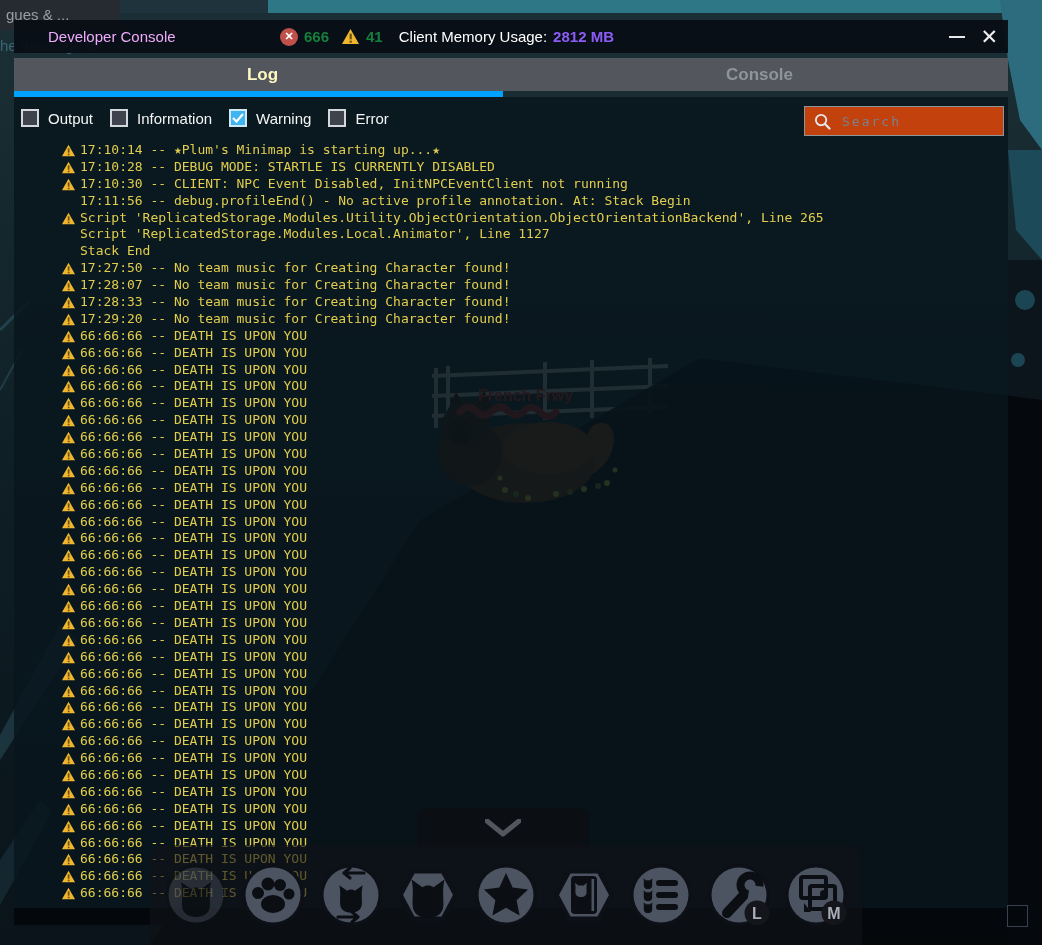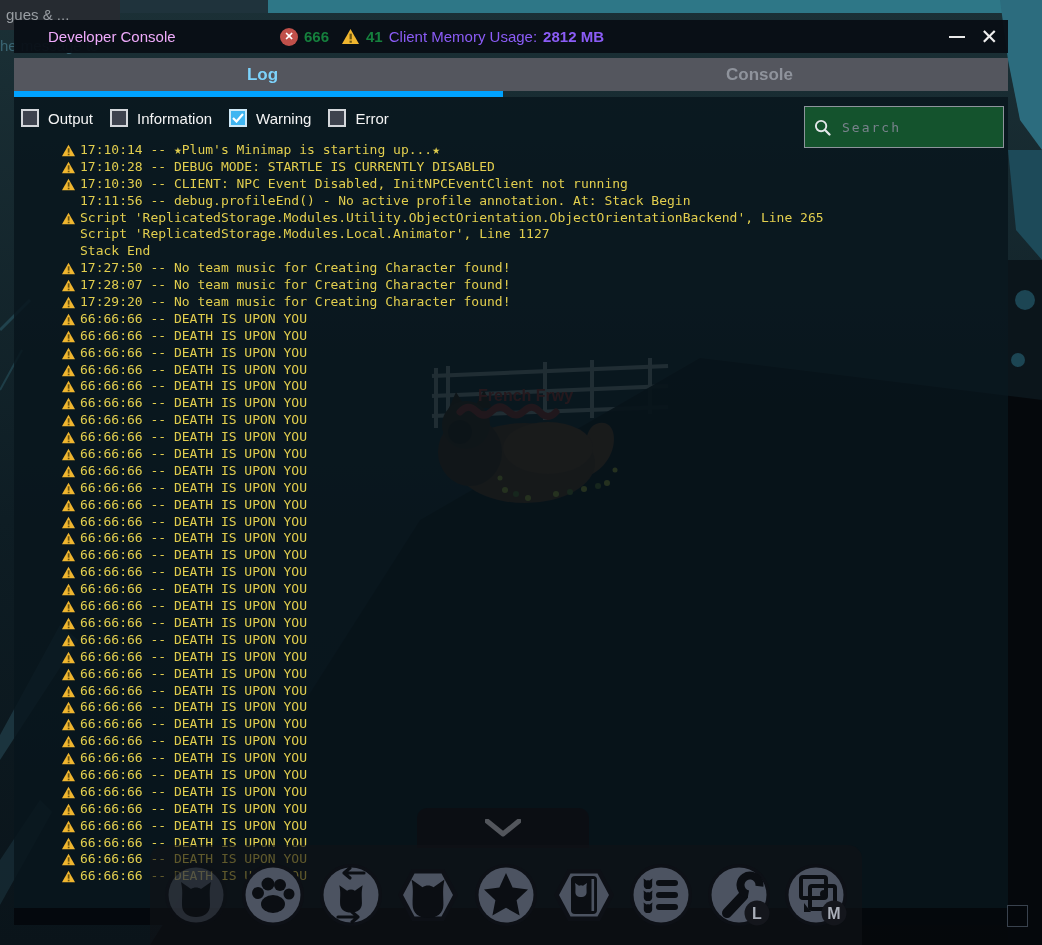--- a/index.html
+++ b/index.html
@@ -14,41 +14,41 @@
   .hb{width:64px;height:64px;position:relative;}
 
   
   .console{position:absolute;left:14px;top:20px;width:994px;height:905px;z-index:3;}
   .titlebar{height:33px;background:rgba(8,14,21,.95);position:relative;display:flex;align-items:center;}
   .title{margin-left:34px;color:#f0abfc;font-size:15px;}
   .badges{position:absolute;left:266px;top:0;height:33px;display:flex;align-items:center;gap:6px;}
   .erricon{width:18px;height:18px;border-radius:50%;background:#c0504a;color:#fff;font-size:11px;font-weight:bold;
     display:flex;align-items:center;justify-content:center;}
   .cnt{color:#15803d;font-size:15px;font-weight:bold;}
-  .memlab{color:#8b5cf6;font-size:15px;}
+  .memlab{color:#ffffff;font-size:15px;margin-left:10px;}
   .memval{color:#8b5cf6;font-size:15px;font-weight:bold;margin-left:0;}
   .winbtns{position:absolute;right:10px;top:0;height:33px;display:flex;align-items:center;gap:14px;}
   .minbtn{width:18px;height:18px;position:relative;cursor:pointer;}
   .minbtn::after{content:"";position:absolute;left:1px;right:1px;top:8px;height:2px;background:#e8e8e8;}
   .closebtn{color:#efefef;font-size:21px;line-height:18px;cursor:pointer;}
 
   .tabbar{margin-top:5px;height:33px;background:#54565e;display:flex;}
   .tab{width:50%;display:flex;align-items:center;justify-content:center;font-size:17px;font-weight:bold;cursor:pointer;}
-  .tab.on{color:#7dd3fc;} .tab.off{color:#8f939c;}
+  .tab.on{color:#fef9c3;} .tab.off{color:#8f939c;}
   .tabline{height:6px;background:#00a2ff;width:49.2%;}
 
   .cbody{position:relative;height:811px;background:rgba(8,22,29,.84);}
   .filters{display:flex;align-items:center;height:42px;padding-left:7px;}
   .filt{display:flex;align-items:center;margin-right:17px;cursor:pointer;}
   .cb{width:18px;height:18px;box-sizing:border-box;border:2px solid #d4d7db;background:#3e434e;margin-right:9px;
     display:flex;align-items:center;justify-content:center;}
   .cb.on{background:#40b5f1;border-color:#cfe9f7;}
   .fl{color:#f4f4f4;font-size:15px;}
 
-  .search{position:absolute;top:9px;right:4px;width:200px;height:42px;box-sizing:border-box;background:#14532d;
+  .search{position:absolute;top:9px;right:4px;width:200px;height:30px;box-sizing:border-box;background:#c2410c;
     border:1px solid #8d949c;display:flex;align-items:center;padding:0 9px;gap:9px;}
   .search input{flex:1;min-width:0;background:transparent;border:none;outline:none;color:#cfd3d8;
     font:13px "DejaVu Sans Mono",monospace;letter-spacing:2px;}
   .search input::placeholder{color:#79828c;}
 
   .loglist{padding-top:3px;}
   .lr{position:relative;height:16.9px;padding-left:38px;white-space:pre;overflow:visible;
     font:13px/16.9px "DejaVu Sans Mono",monospace;color:#e2ce4e;margin-left:28px;}
   .lr svg{position:absolute;left:19px;top:2px;}
 
@@ -313,20 +313,25 @@
             </svg><span>17:27:50 -- No team music for Creating Character found!</span></div>
           <div class="lr"><svg width="15" height="13" viewBox="0 0 20 18">
               <path d="M10,1 L19,17 H1 Z" fill="#f0b62f"></path>
               <rect x="9" y="6" width="2.4" height="6" fill="#6b5410"></rect>
               <rect x="9" y="13.4" width="2.4" height="2.2" fill="#6b5410"></rect>
             </svg><span>17:28:07 -- No team music for Creating Character found!</span></div>
           <div class="lr"><svg width="15" height="13" viewBox="0 0 20 18">
               <path d="M10,1 L19,17 H1 Z" fill="#f0b62f"></path>
               <rect x="9" y="6" width="2.4" height="6" fill="#6b5410"></rect>
               <rect x="9" y="13.4" width="2.4" height="2.2" fill="#6b5410"></rect>
+            </svg><span>17:28:33 -- No team music for Creating Character found!</span></div>
+          <div class="lr"><svg width="15" height="13" viewBox="0 0 20 18">
+              <path d="M10,1 L19,17 H1 Z" fill="#f0b62f"></path>
+              <rect x="9" y="6" width="2.4" height="6" fill="#6b5410"></rect>
+              <rect x="9" y="13.4" width="2.4" height="2.2" fill="#6b5410"></rect>
             </svg><span>17:29:20 -- No team music for Creating Character found!</span></div>
           <div class="lr"><svg width="15" height="13" viewBox="0 0 20 18">
               <path d="M10,1 L19,17 H1 Z" fill="#f0b62f"></path>
               <rect x="9" y="6" width="2.4" height="6" fill="#6b5410"></rect>
               <rect x="9" y="13.4" width="2.4" height="2.2" fill="#6b5410"></rect>
             </svg><span>66:66:66 -- DEATH IS UPON YOU</span></div>
           <div class="lr"><svg width="15" height="13" viewBox="0 0 20 18">
               <path d="M10,1 L19,17 H1 Z" fill="#f0b62f"></path>
               <rect x="9" y="6" width="2.4" height="6" fill="#6b5410"></rect>
               <rect x="9" y="13.4" width="2.4" height="2.2" fill="#6b5410"></rect>

